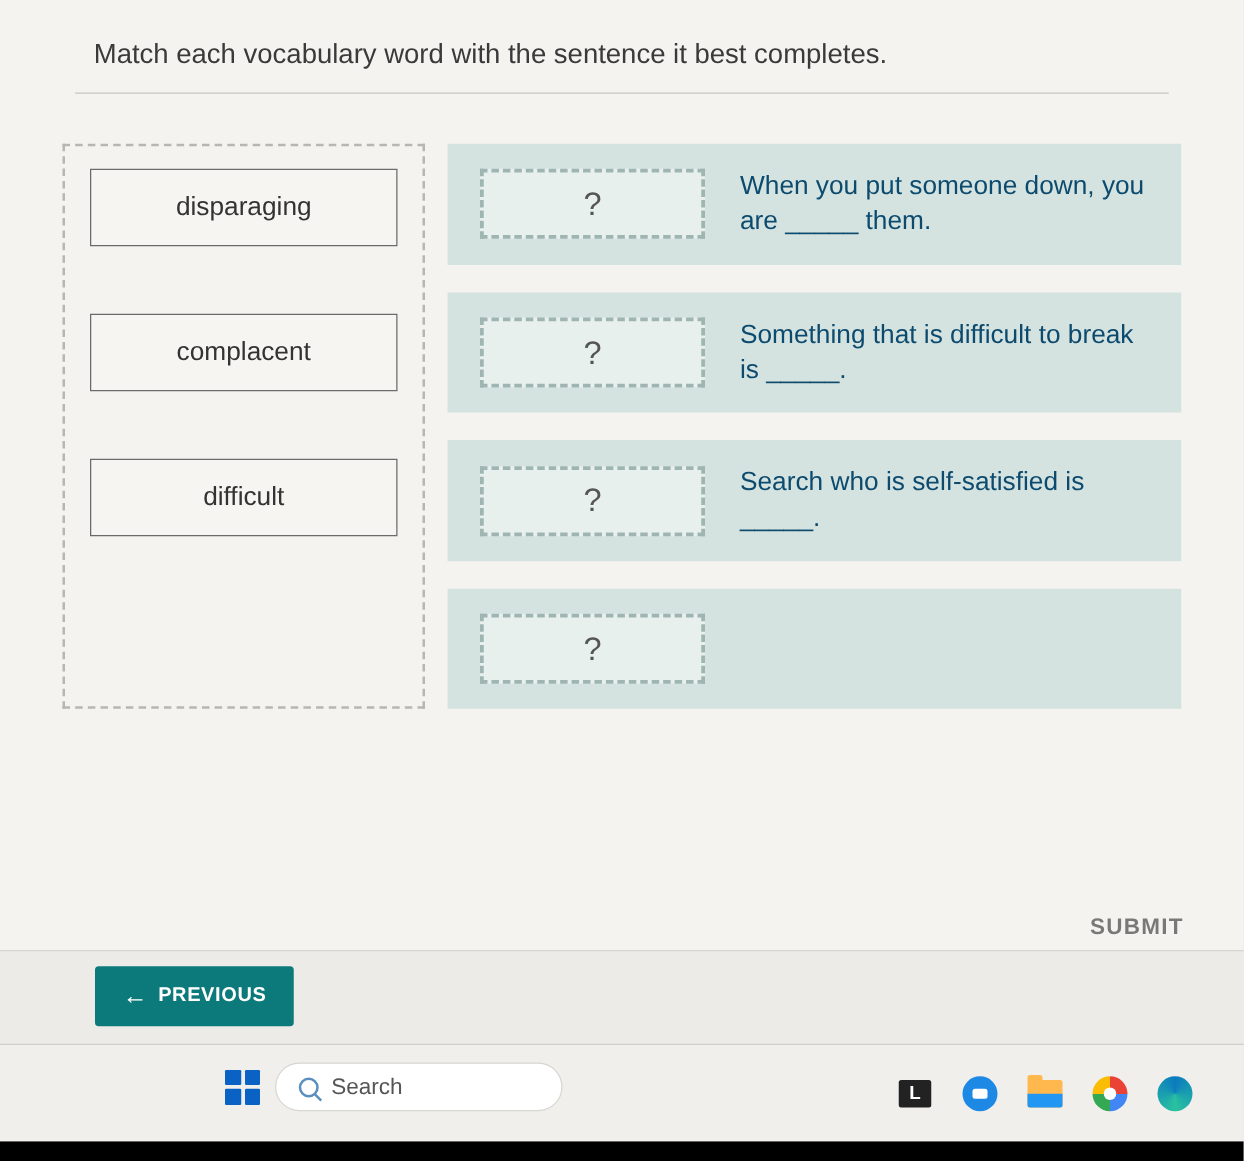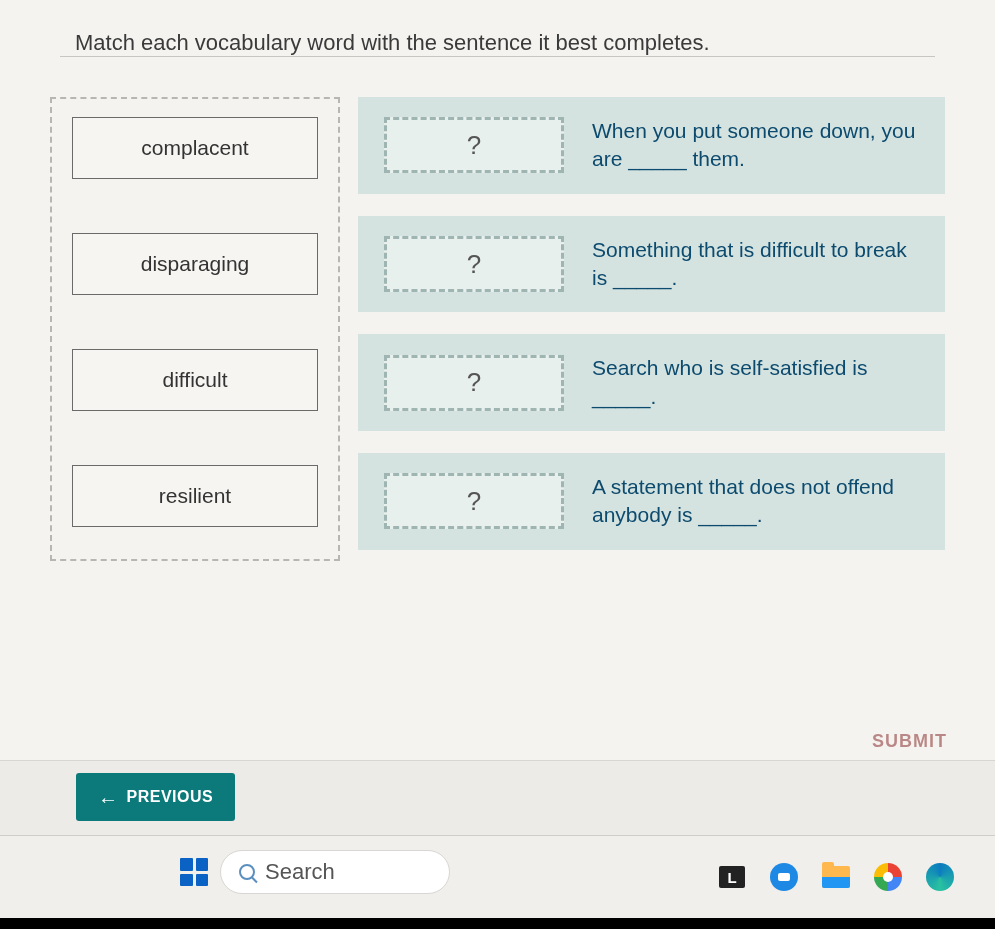--- a/index.html
+++ b/index.html
@@ -13,20 +13,21 @@
   }
   .quiz-area {
     background: #f5f3f0;
     padding: 30px 40px 20px 40px;
     position: relative;
     height: 760px;
   }
   .prompt {
     font-size: 22px;
     color: #3a3a3a;
+    margin-bottom: 18px;
     padding-left: 35px;
   }
   .divider {
     border: none;
     border-top: 1px solid #c8c6c2;
     margin: 0 20px 40px 20px;
   }
   .match-container {
     display: flex;
     gap: 18px;
@@ -81,21 +82,21 @@
     font-size: 21px;
     color: #0c4a6e;
     line-height: 1.35;
     flex: 1;
   }
   .submit-faded {
     position: absolute;
     right: 48px;
     bottom: 8px;
     font-size: 18px;
-    color: #7f1d1d;
+    color: #000000;
     letter-spacing: 1px;
     font-weight: 600;
     opacity: 0.5;
   }
   .nav-bar {
     background: #ecebe8;
     padding: 12px 40px 14px 76px;
     border-top: 1px solid #d8d6d2;
   }
   .prev-btn {
@@ -143,21 +144,21 @@
     width: 230px;
   }
   .search-pill .mag {
     width:16px;height:16px;border:2px solid #5a8fbf;border-radius:50%;
     position:relative;
   }
   .search-pill .mag::after{
     content:"";position:absolute;width:7px;height:2px;background:#5a8fbf;
     bottom:-3px;right:-5px;transform:rotate(45deg);
   }
-  .search-pill span.txt{ color:#555; font-size:22px; }
+  .search-pill span.txt{ color:#555; font-size:18px; }
   .tray {
     position:absolute; right:40px; top:50%; transform:translateY(-50%);
     display:flex; align-items:center; gap:22px;
   }
   .tray-icon { width:30px; height:30px; display:flex; align-items:center; justify-content:center; }
   .ic-l { background:#222; color:#fff; font-weight:800; font-size:15px; width:26px;height:22px; display:flex;align-items:center;justify-content:center; border-radius:2px;}
   .ic-chat { width:28px;height:28px;border-radius:50%;background:#1e88e5; position:relative;}
   .ic-chat::after{content:"";position:absolute;width:12px;height:8px;background:#fff;border-radius:2px;top:10px;left:8px;}
   .ic-folder { width:28px;height:22px;background:#ffb84d;border-radius:2px;position:relative;}
   .ic-folder::before{content:"";position:absolute;top:-4px;left:0;width:12px;height:5px;background:#ffb84d;border-radius:2px 2px 0 0;}
@@ -172,42 +173,40 @@
 </head>
 <body>
 
 <div class="quiz-area">
   <p class="prompt">Match each vocabulary word with the sentence it best completes.</p>
   <hr class="divider">
 
   <div class="match-container">
 
     <div class="word-bank">
+      <div class="word-card">disparaging</div>
       <div class="word-card">complacent</div>
-      <div class="word-card">disparaging</div>
       <div class="word-card">difficult</div>
-      <div class="word-card">resilient</div>
     </div>
 
     <div class="drop-column">
       <div class="drop-row">
         <div class="drop-zone">?</div>
         <div class="sentence">When you put someone down, you are _____ them.</div>
       </div>
       <div class="drop-row">
         <div class="drop-zone">?</div>
         <div class="sentence">Something that is difficult to break is _____.</div>
       </div>
       <div class="drop-row">
         <div class="drop-zone">?</div>
         <div class="sentence">Search who is self-satisfied is _____.</div>
       </div>
       <div class="drop-row">
         <div class="drop-zone">?</div>
-        <div class="sentence">A statement that does not offend anybody is _____.</div>
       </div>
     </div>
 
   </div>
 
   <div class="submit-faded">SUBMIT</div>
 </div>
 
 <div class="nav-bar">
   <button class="prev-btn">

